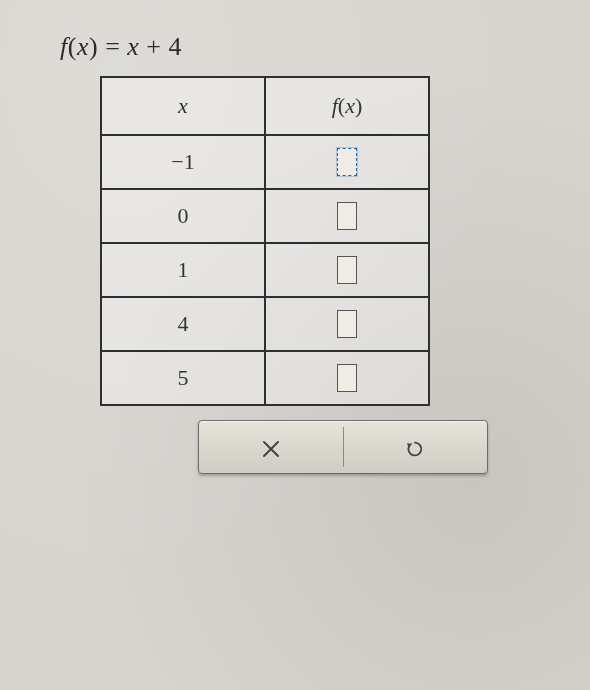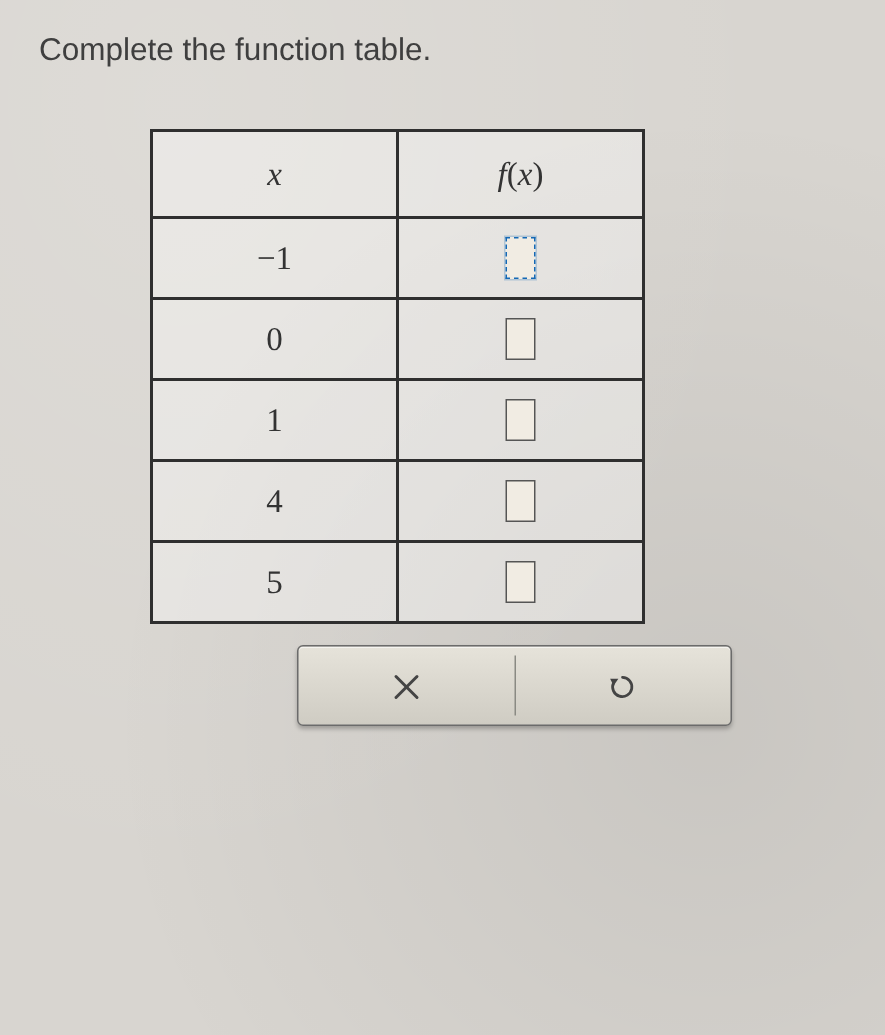--- a/index.html
+++ b/index.html
@@ -112,22 +112,24 @@
     font-family: Arial, sans-serif;
   }
   .toolbar button svg { vertical-align: middle; }
 </style>
 </head>
 <body>
 
 <div class="page">
 
 
+  <div class="eq">
+    <span class="f">f</span><span>(</span><span class="x">x</span><span>)</span><span> = </span><span class="x">x</span> + 4
+  </div>
 
-  <div class="instr">Complete the function table.</div>
 
   <div class="tbl-wrap">
     <table class="fntable">
       <tbody>
           <tr>
         <th><span class="x">x</span></th>
         <th>
           <span class="f">f</span><span>(</span><span class="x">x</span><span>)</span>
         </th>
       </tr>

